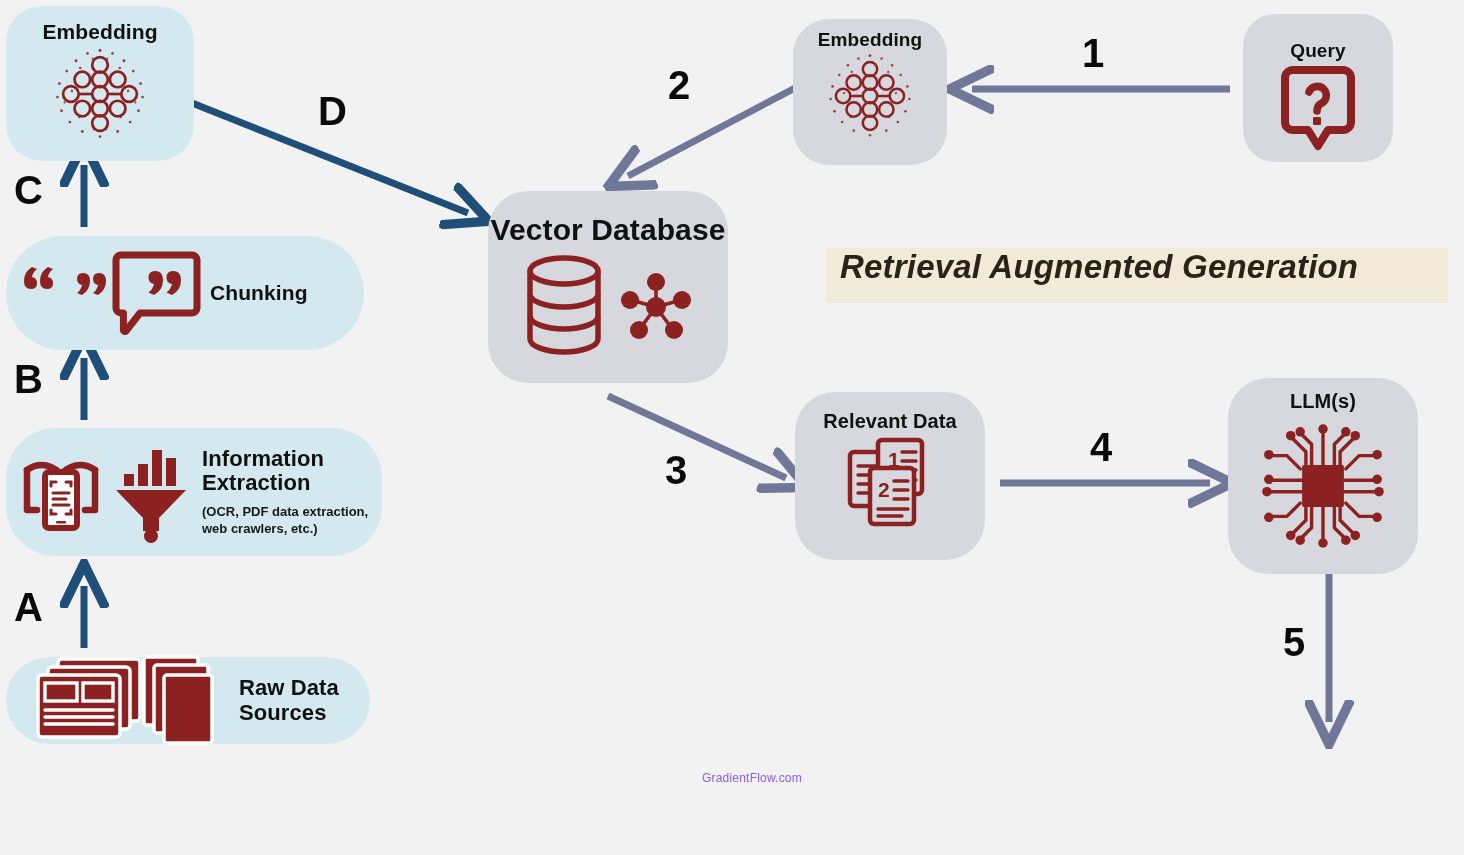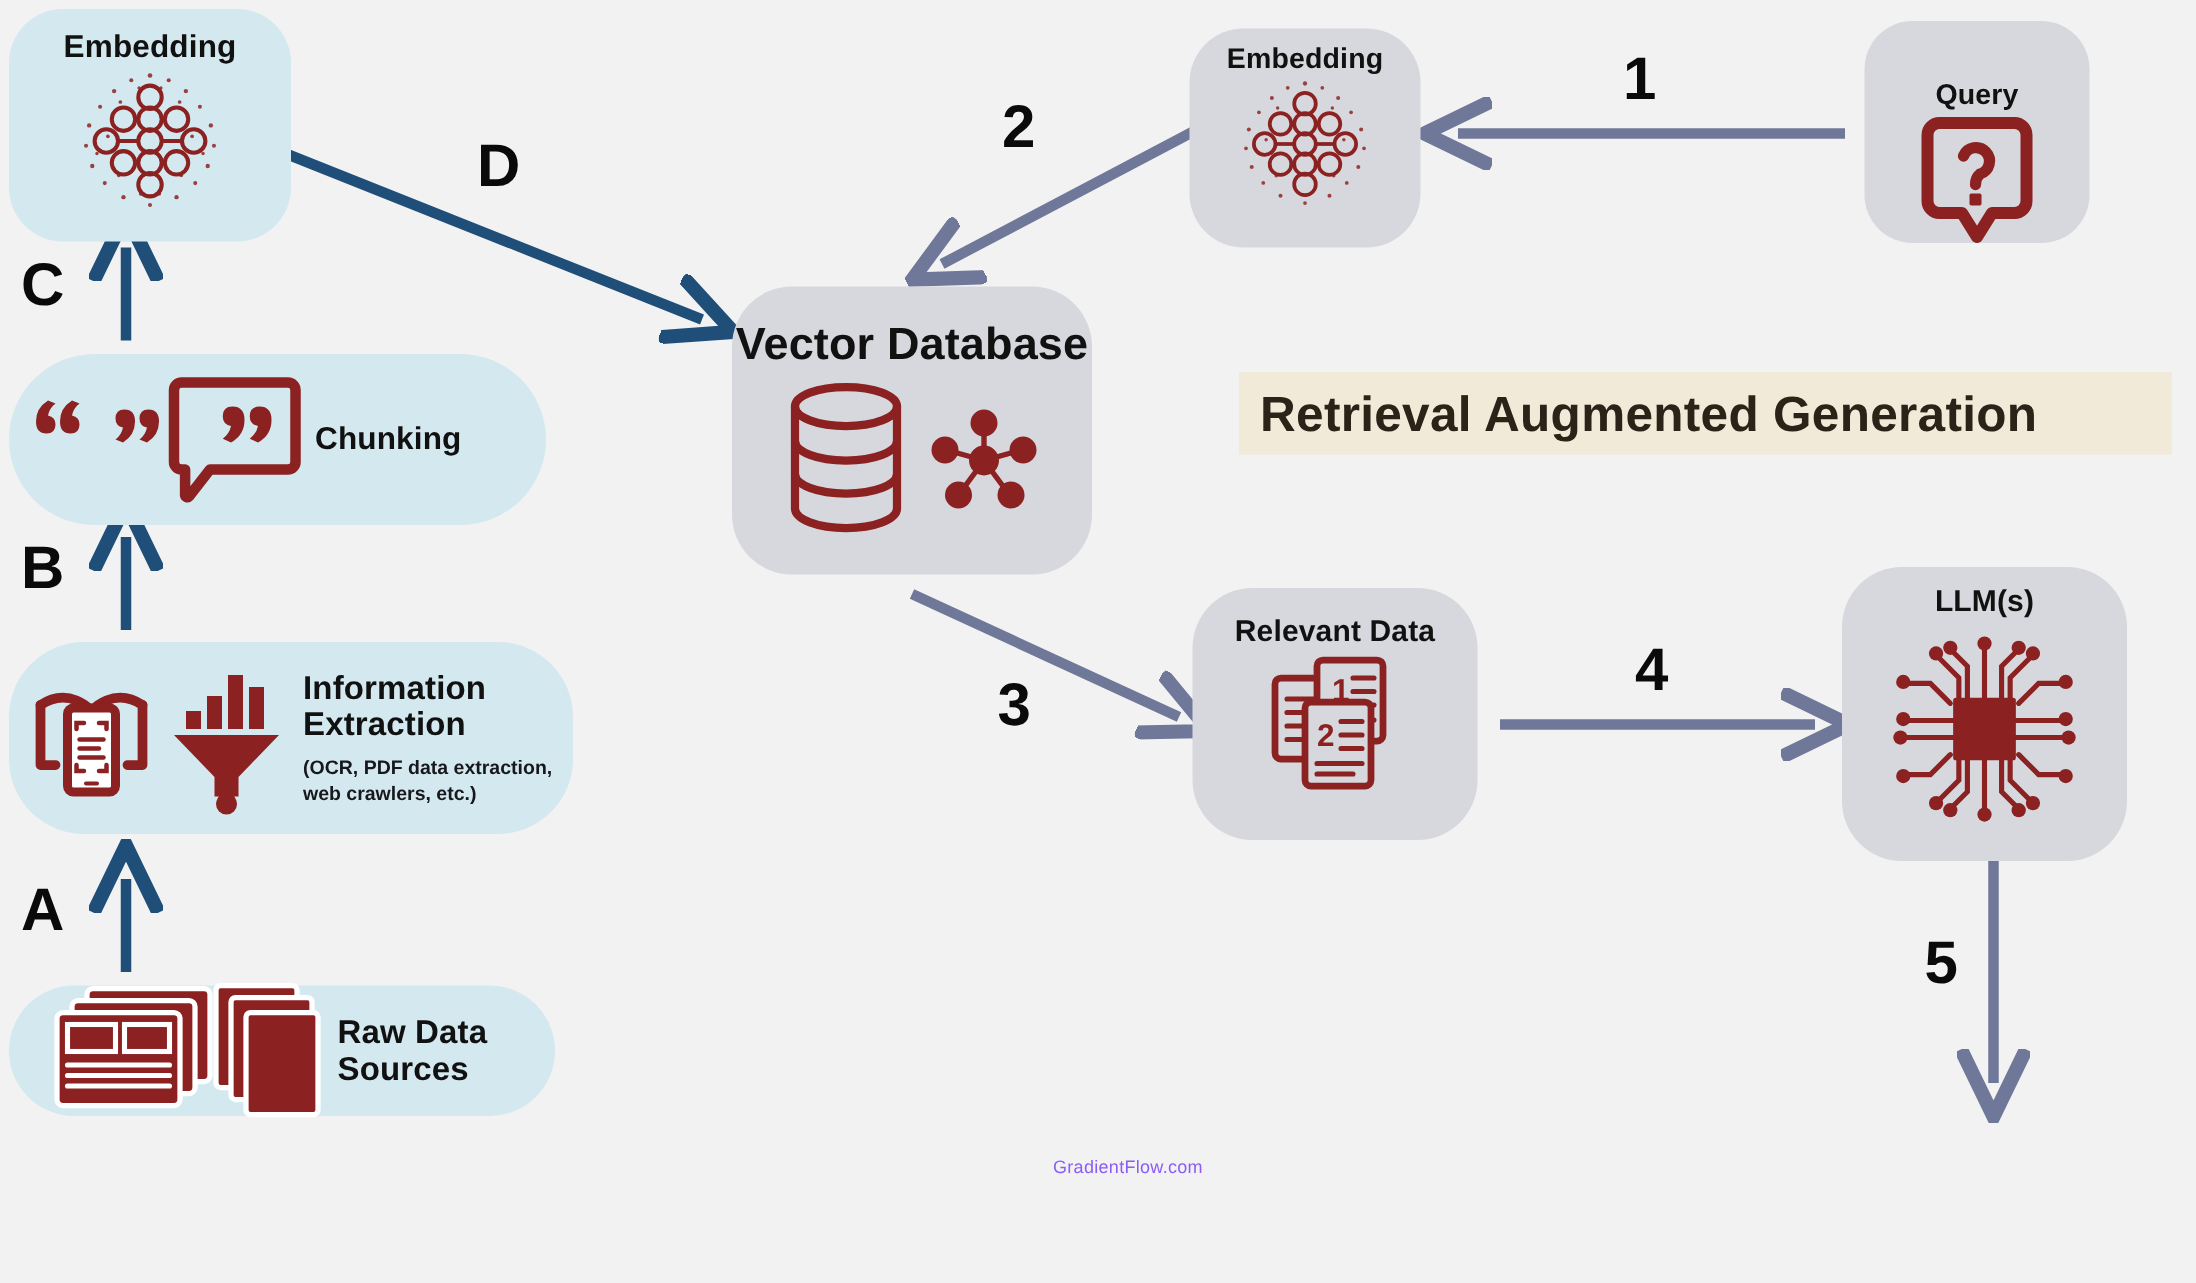--- a/index.html
+++ b/index.html
@@ -49,24 +49,25 @@
   .step-label {
     position: absolute;
     font-weight: bold;
     color: #0a0a0a;
     font-family: "Liberation Sans", sans-serif;
   }
   .banner {
     position: absolute;
     background: #f2ead9;
     display: flex;
-    align-items: center;
+    align-items: flex-start;
     font-weight: bold;
     color: #2b2317;
     letter-spacing: .2px;
+    font-style: italic;
   }
   .watermark {
     position: absolute;
     color: #8b5cf6;
     font-size: 12px;
     font-family: "Liberation Sans", sans-serif;
     letter-spacing: .2px;
   }
   svg { display: block; overflow: visible; }
   .arrows { position: absolute; inset: 0; pointer-events: none; }
@@ -236,21 +237,21 @@
     </svg>
     <div style="display:flex; flex-direction:column; justify-content:center; margin-left:4px;">
       <div class="node-label" style="font-size:22px;">Information
 Extraction</div>
       <div class="sub-label" style="margin-top:8px;">(OCR, PDF data extraction,
 web crawlers, etc.)</div>
     </div>
   </div>
 
   <div class="node node-blue" style="left:6px; top:657px; width:364px; height:87px; border-radius:58px;
-              justify-content:flex-start; padding-left:24px; gap:9px;">
+              justify-content:flex-start; padding-left:24px; gap:23px;">
     <svg width="186" height="96" viewBox="0 0 186 96">
       <g fill="#8b2121" stroke="#ffffff" stroke-width="3.5">
         <rect x="28" y="6" width="82" height="62" rx="4"></rect>
         <rect x="18" y="14" width="82" height="62" rx="4"></rect>
         <rect x="8" y="22" width="82" height="62" rx="4"></rect>
       </g>
       <g fill="none" stroke="#ffffff" stroke-width="3.4" stroke-linecap="round">
         <rect x="15" y="30" width="32" height="18"></rect>
         <rect x="53" y="30" width="30" height="18"></rect>
         <line x1="15" y1="57" x2="83" y2="57"></line>
@@ -345,21 +346,21 @@
           <line x1="57.5" y1="50" x2="70.5" y2="50"></line>
         <line x1="41" y1="36" x2="42.5" y2="36"></line>
           <line x1="57.5" y1="36" x2="59.5" y2="36"></line>
         <line x1="41" y1="64" x2="42.5" y2="64"></line>
           <line x1="57.5" y1="64" x2="59.5" y2="64"></line>
       </g>
     </svg>
   </div>
 
   <div class="node node-gray" style="left:1243px; top:14px; width:150px; height:148px; border-radius:32px;
-              flex-direction:column; justify-content:flex-end; padding-top:14px;">
+              flex-direction:column; justify-content:center; padding-top:14px;">
     <div class="node-label" style="font-size:19px;">Query</div>
     <svg width="74" height="86" viewBox="0 0 74 86" style="margin-top:2px;">
       <path d="M12 6 h50 a8 8 0 0 1 8 8 v44 a8 8 0 0 1 -8 8 h-15 l-10 16 l-10 -16 h-15 a8 8 0 0 1 -8 -8 v-44 a8 8 0 0 1 8 -8 z" fill="none" stroke="#8b2121" stroke-width="8" stroke-linejoin="round"></path>
       <path d="M28 28 a9 9 0 1 1 11 12 q-3 2.5 -3 7" fill="none" stroke="#8b2121" stroke-width="7.5" stroke-linecap="round"></path>
       <rect x="32" y="53" width="8" height="8" rx="1.2" fill="#8b2121"></rect>
     </svg>
   </div>
 
   <div class="node node-gray" style="left:795px; top:392px; width:190px; height:168px; border-radius:40px;
               flex-direction:column; justify-content:flex-start; padding-top:18px;">

